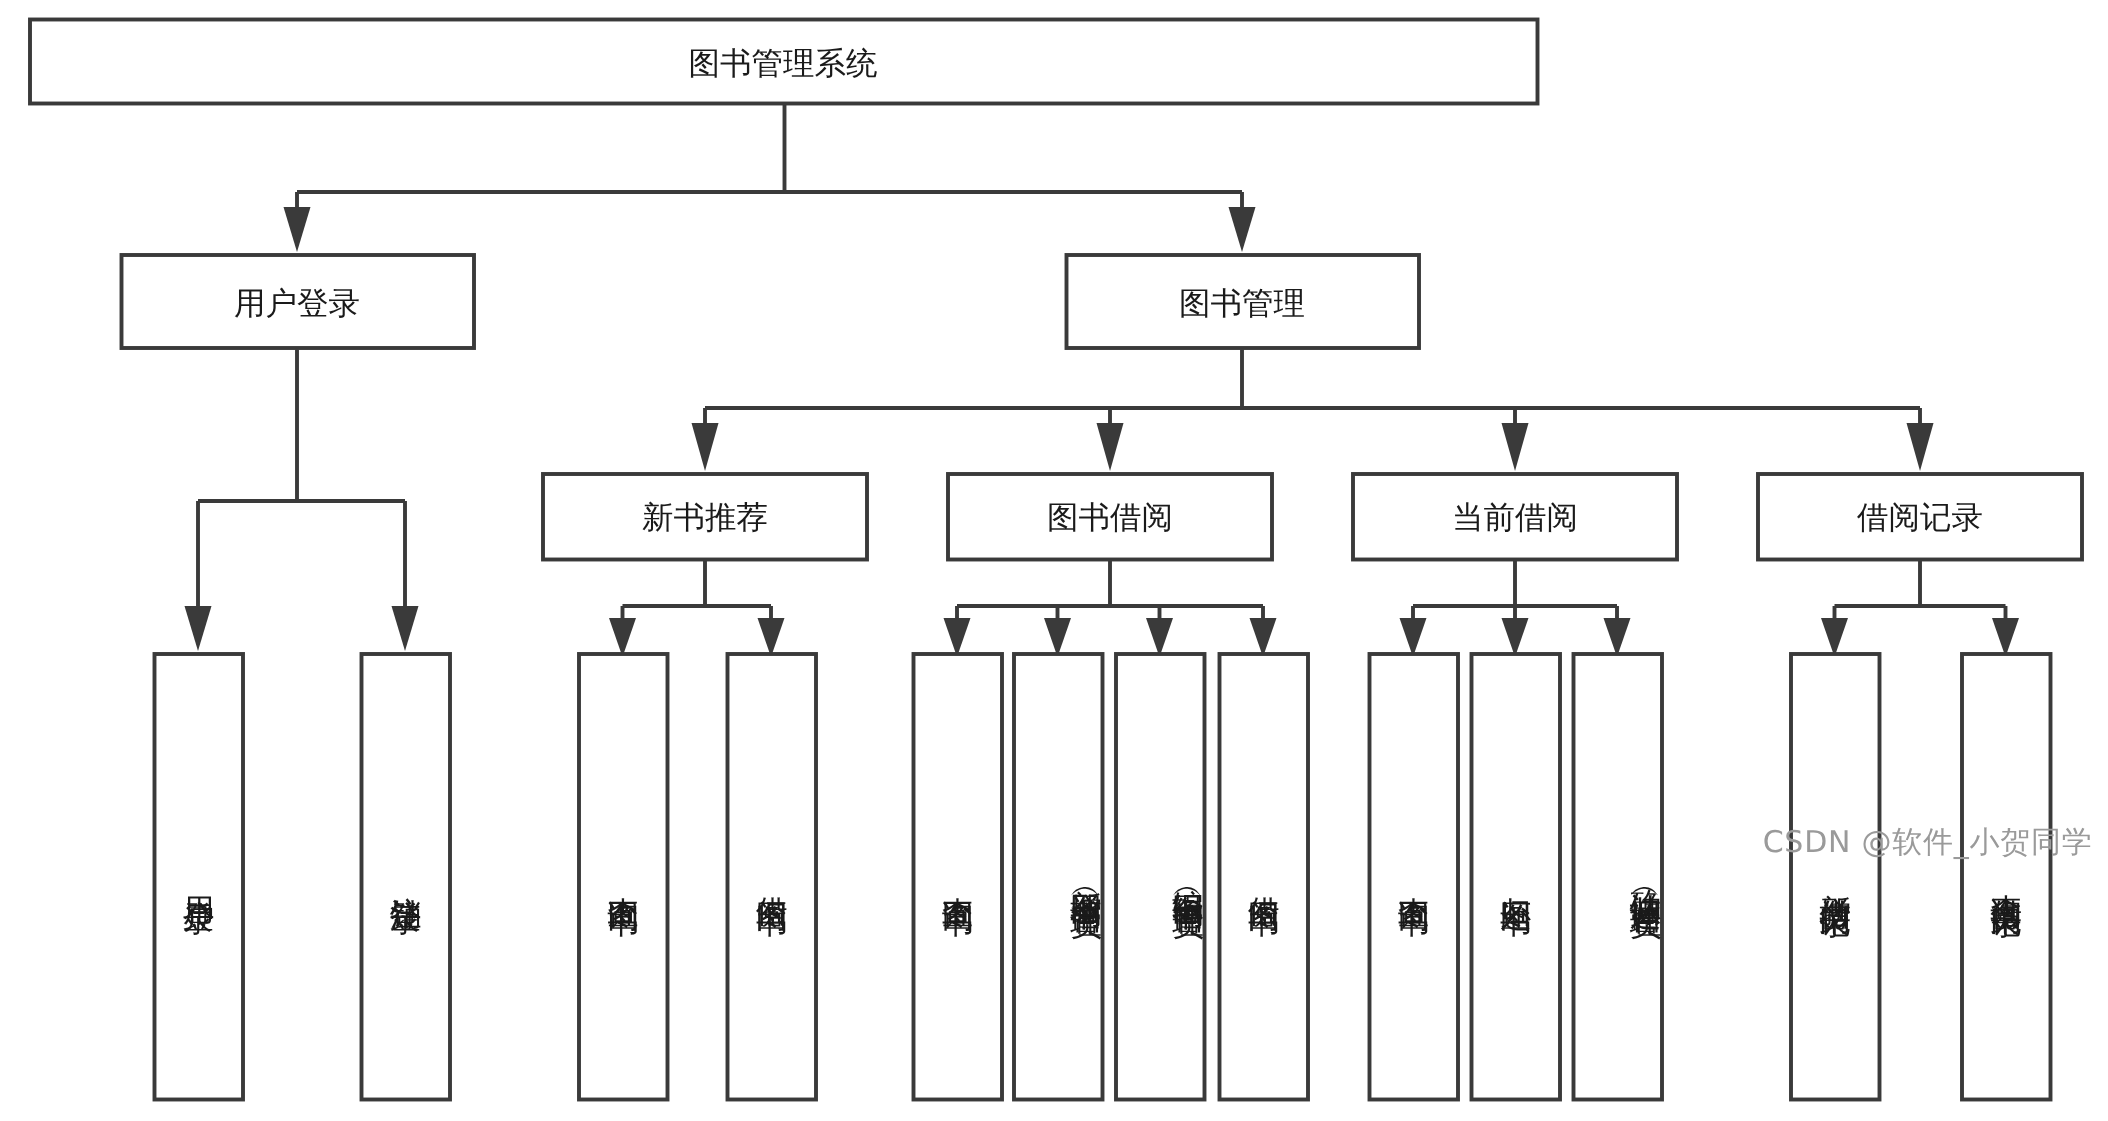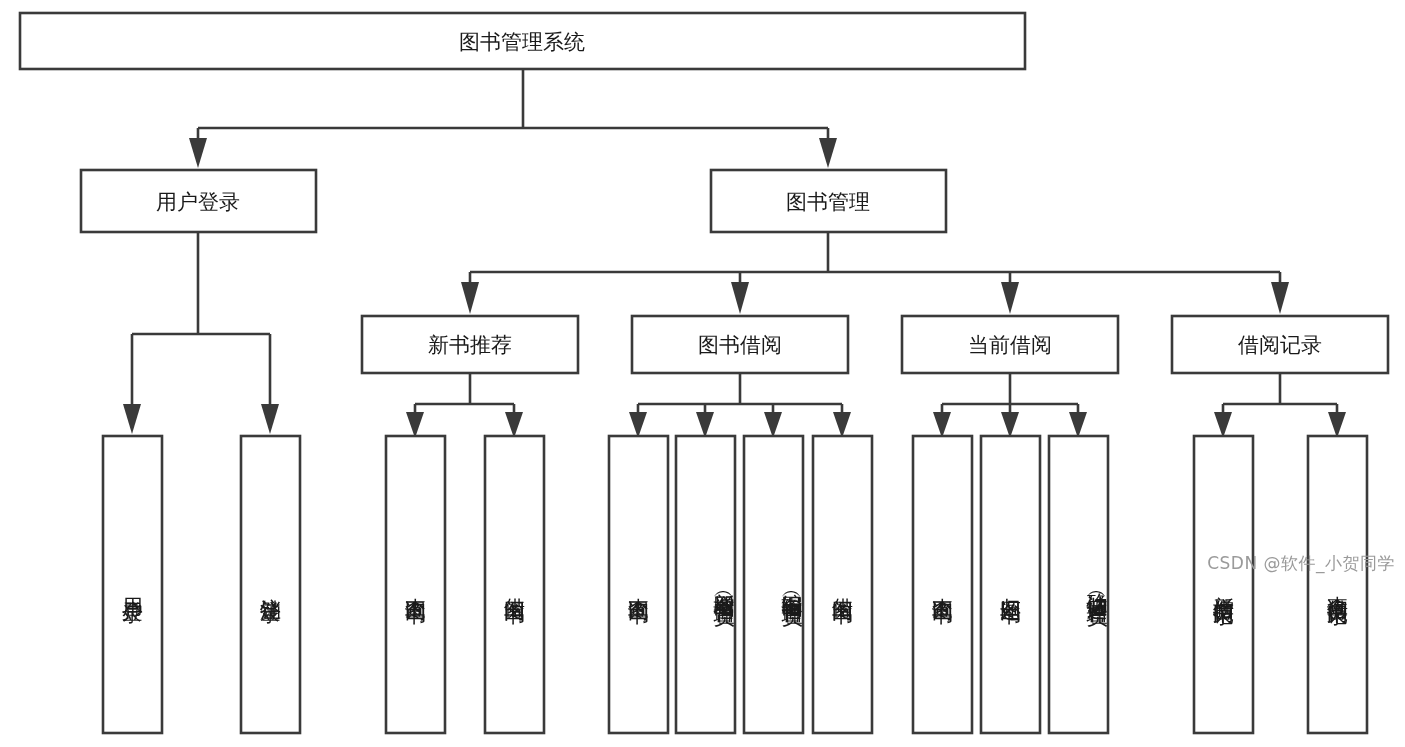--- a/index.html
+++ b/index.html
@@ -44,21 +44,21 @@
     font-size: 21px;
     fill: #1a1a1a;
     text-anchor: middle;
     dominant-baseline: central;
   }
   .watermark {
     position: absolute;
     right: 10px;
     bottom: 6px;
     font-family: "DejaVu Sans", "Liberation Sans", sans-serif;
-    font-size: 17px;
+    font-size: 20px;
     color: #9a9a9a;
     white-space: nowrap;
     letter-spacing: 0.5px;
   }
   .vlabel {
     position: absolute;
     writing-mode: vertical-rl;
     text-orientation: upright;
     font-family: "DejaVu Sans", "Liberation Sans", sans-serif;
     font-size: 21px;

